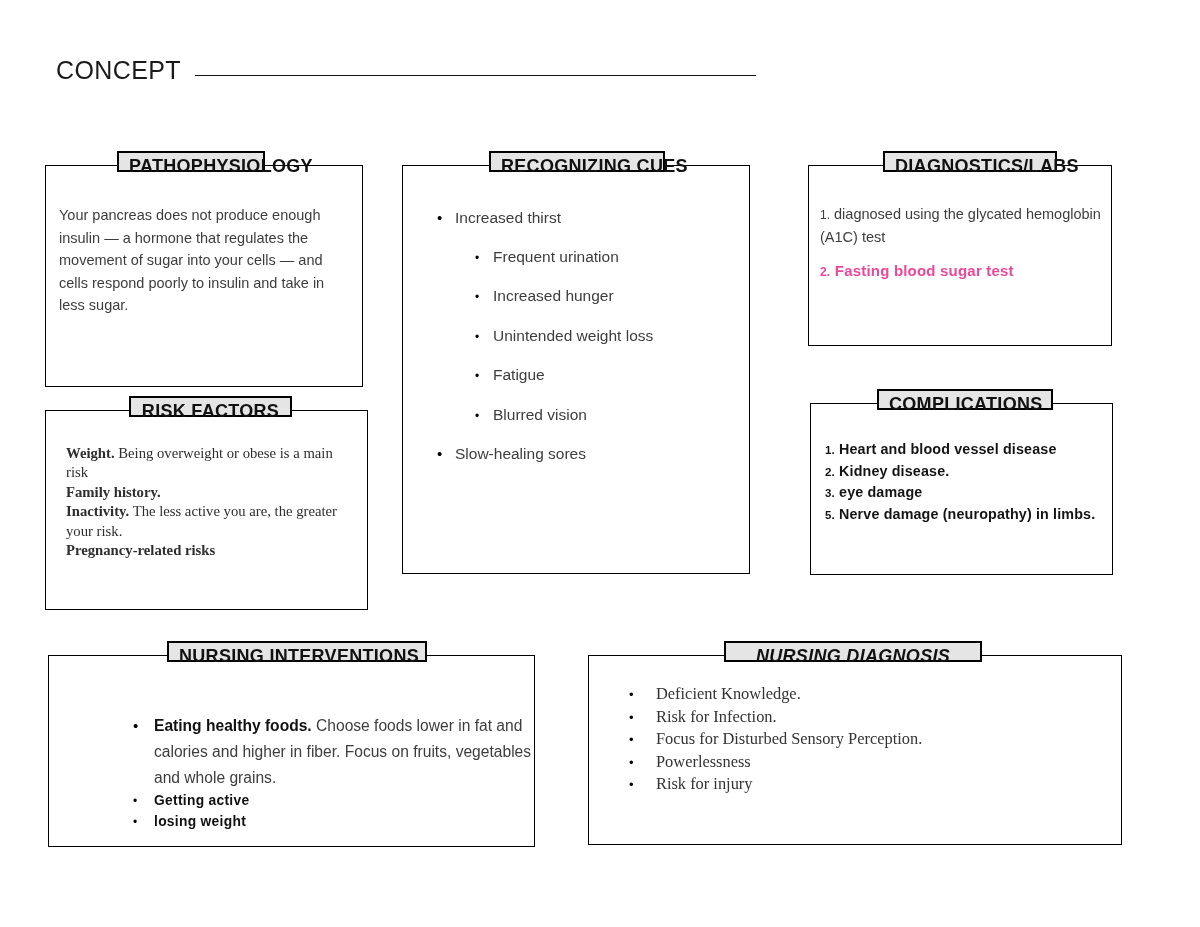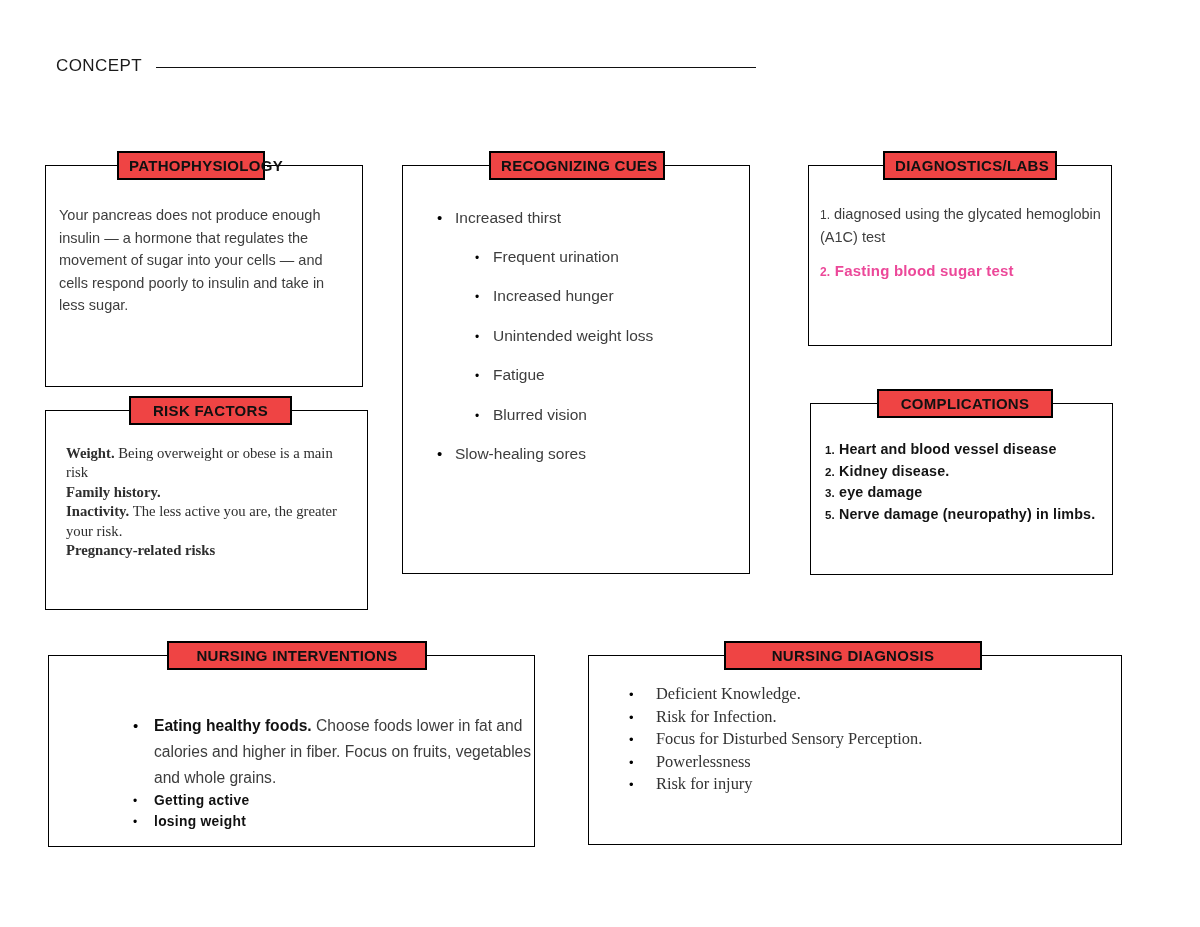--- a/index.html
+++ b/index.html
@@ -20,21 +20,21 @@
   #concept-header {
     position: absolute;
     left: 56px;
     top: 56px;
     width: 700px;
     height: 34px;
     display: flex;
     align-items: baseline;
   }
   #concept-header .concept-word {
-    font-size: 17px;
+    font-size: 25px;
     letter-spacing: 0.4px;
     color: #1a1a1a;
     white-space: nowrap;
   }
   #concept-header .concept-rule {
     flex: 1;
     margin-left: 14px;
     border-bottom: 1.6px solid #111;
     height: 1px;
     position: relative;
@@ -46,26 +46,26 @@
     position: absolute;
     box-sizing: border-box;
     border: 1.6px solid #000;
     background: #fff;
   }
   .tab {
     position: absolute;
     top: -15px;
     box-sizing: border-box;
     border: 2px solid #000;
-    background: #ef4444;
-    height: 29px;
+    background: #e5e5e5;
+    height: 21px;
     line-height: 26px;
     text-align: center;
     font-weight: bold;
-    font-size: 15px;
+    font-size: 18px;
     letter-spacing: 0.3px;
     color: #111;
     white-space: nowrap;
     z-index: 3;
     padding: 0 10px;
   }
 
   
   #box-patho { left: 45px; top: 165px; width: 318px; height: 222px; }
   #box-patho .tab { left: 71px; width: 148px; }
@@ -193,21 +193,21 @@
     font-size: 13.8px;
     line-height: 20.5px;
     font-weight: bold;
     color: #111;
     letter-spacing: 0.3px;
   }
   .ni-row.small .bul { font-size: 12px; line-height: 20.5px; font-weight: normal; }
 
   
   #box-nd { left: 588px; top: 655px; width: 534px; height: 190px; }
-  #box-nd .tab { left: 135px; width: 258px; }
+  #box-nd .tab { left: 135px; width: 258px; font-style: italic; }
   #nd-list {
     position: absolute;
     left: 0;
     top: 27px;
     width: 534px;
   }
   .nd-row {
     display: flex;
     align-items: baseline;
     padding-left: 40px;

